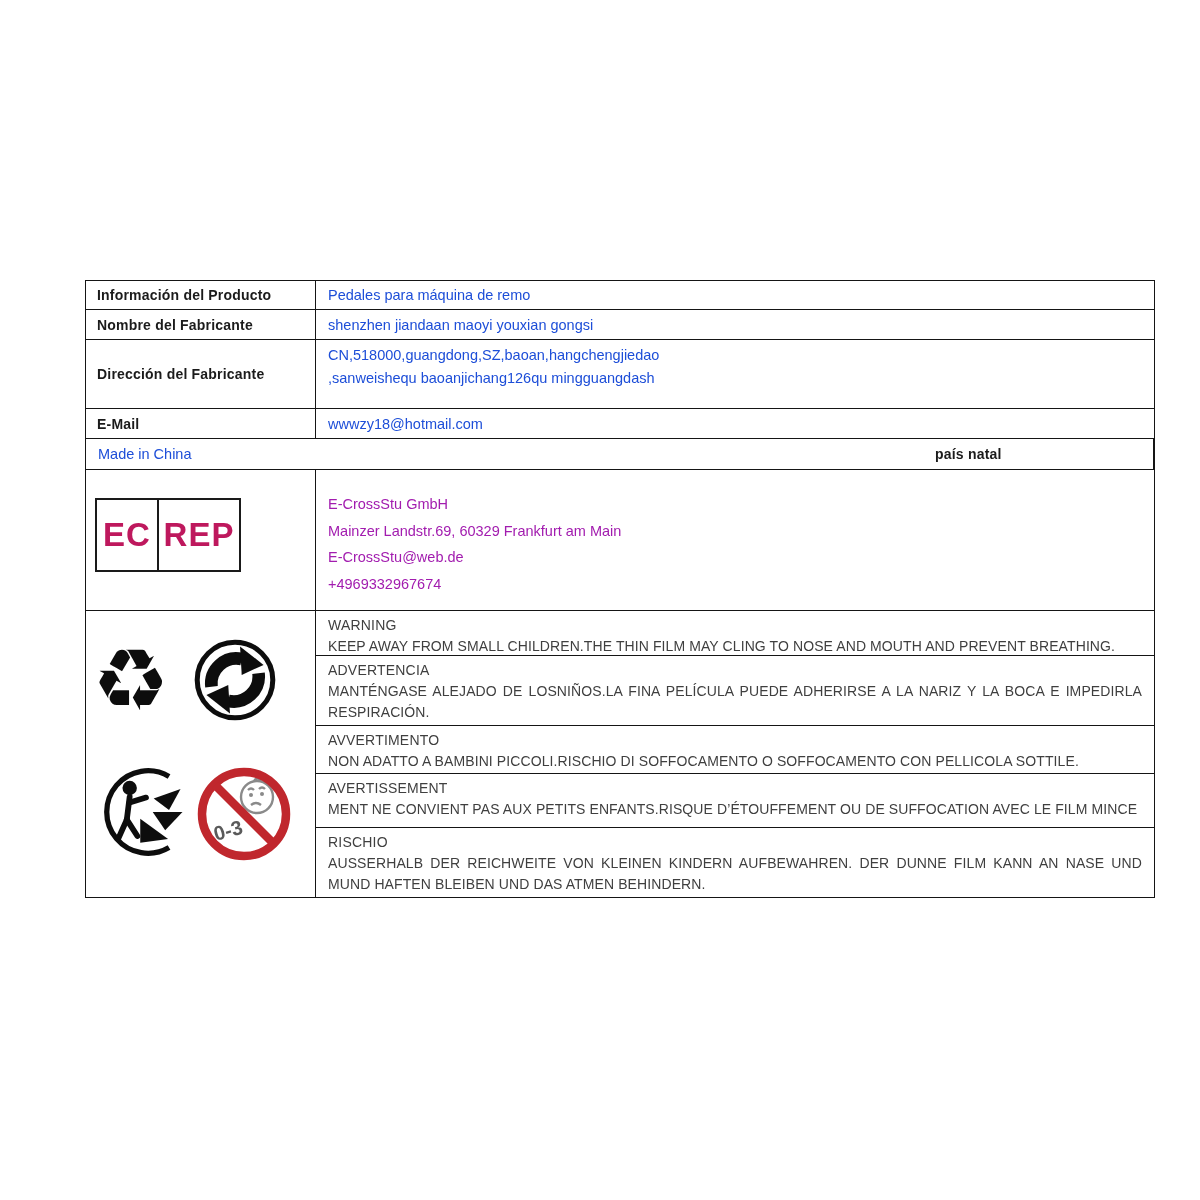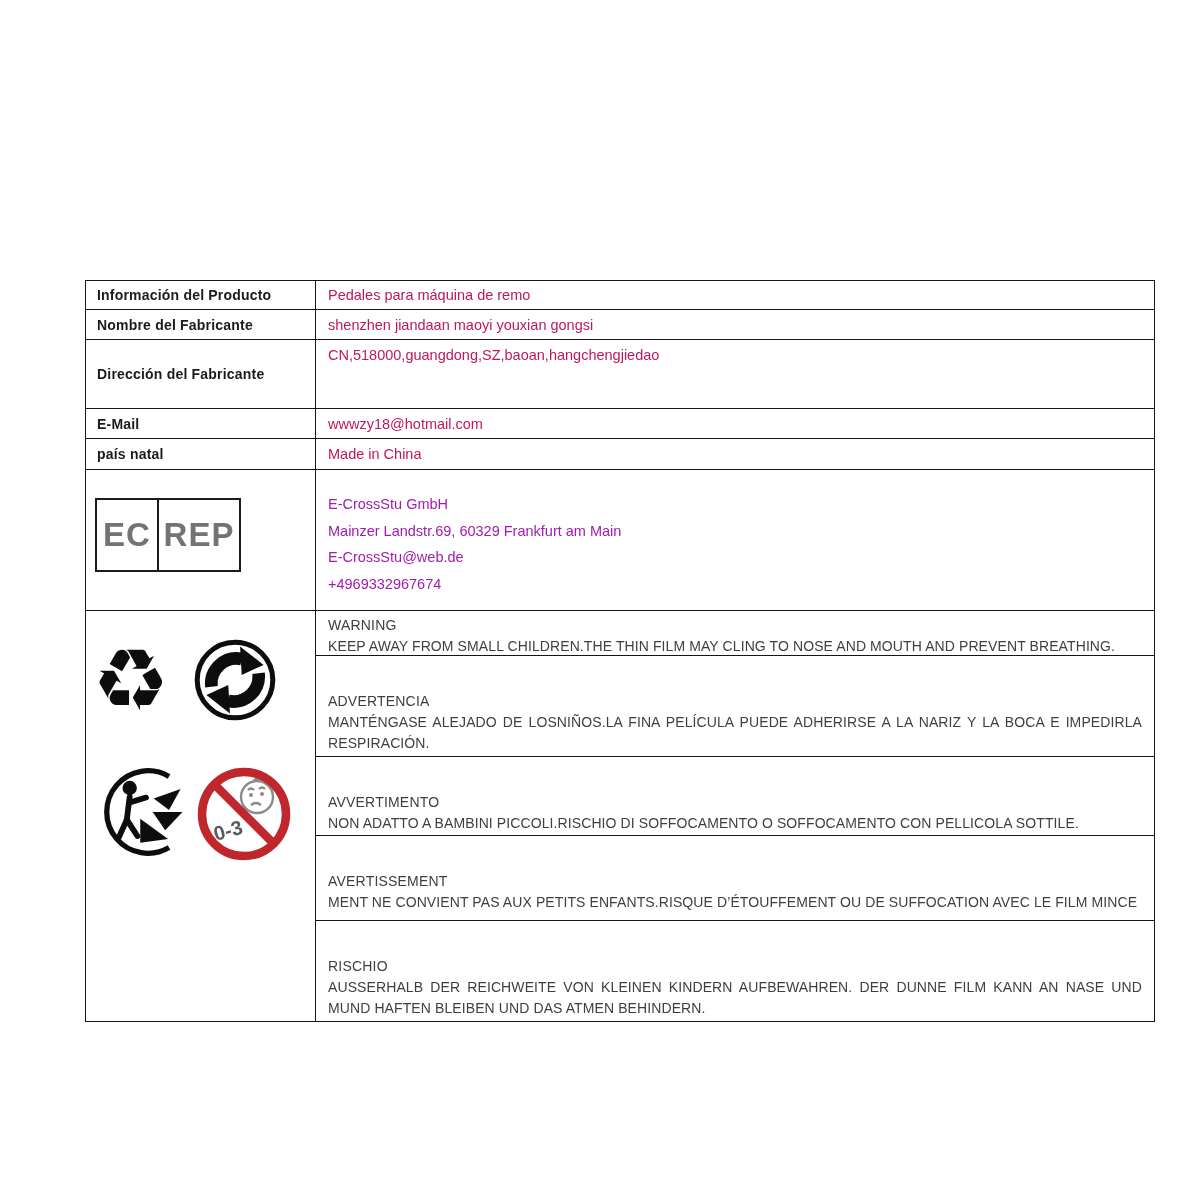--- a/index.html
+++ b/index.html
@@ -20,48 +20,48 @@
   .row{display:flex;box-sizing:border-box;border-bottom:1px solid #151515;}
   .row:last-child{border-bottom:none;}
   .cell{box-sizing:border-box;}
   .label-cell{
     width:230px;flex:0 0 230px;border-right:1px solid #151515;
     padding:0 11px;display:flex;align-items:center;
     font-size:14px;font-weight:bold;color:#1b1b1b;letter-spacing:.2px;
   }
   .value-cell{
     flex:1;padding:0 12px;display:flex;align-items:center;
-    font-size:14.5px;color:#be185d;
+    font-size:14.5px;color:#1d4ed8;
   }
   .value-cell.multiline{display:block;padding-top:4px;line-height:22.5px;}
 
   .r1{height:29px;} .r2{height:30px;} .r3{height:69px;}
   .r4{height:30px;} .r5{height:31px;} .r6{height:141px;}
 
   
   .ecrep-cell{display:block;padding:28px 0 0 9px;}
   .ecrep-box{
     width:146px;height:74px;border:2.5px solid #1a1a1a;box-sizing:border-box;
     display:flex;align-items:stretch;background:#fff;
   }
   .ecrep-box .half{
     display:flex;align-items:center;justify-content:center;
-    font-size:33px;color:#737373;letter-spacing:1px;
+    font-size:33px;color:#be185d;letter-spacing:1px;
   }
   .ecrep-box .half.ec{width:60px;border-right:2.5px solid #1a1a1a;}
   .ecrep-box .half.rep{flex:1;}
   .ecrep-text{display:block;padding:21px 12px 0;line-height:26.5px;font-size:14.5px;color:#a21caf;}
 
   
   .warn-section{display:flex;box-sizing:border-box;}
   .icons-cell{
     width:230px;flex:0 0 230px;border-right:1px solid #151515;
     position:relative;box-sizing:border-box;
   }
-  .warn-col{flex:1;display:flex;flex-direction:column;gap:31px;}
+  .warn-col{flex:1;display:flex;flex-direction:column;}
   .warn-row{
     box-sizing:border-box;border-bottom:1px solid #151515;
     padding:4px 12px 0;font-size:14px;line-height:21px;color:#3f3f3f;
   }
   .warn-row:last-child{border-bottom:none;}
   .w1{height:45px;} .w2{height:70px;} .w3{height:48px;} .w4{height:54px;} .w5{height:69px;}
   .warn-title{letter-spacing:.2px;}
   .warn-text{text-align:justify;letter-spacing:.1px;}
 
   
@@ -87,31 +87,32 @@
 
     <div class="row r2">
       <div class="cell label-cell">Nombre del Fabricante</div>
       <div class="cell value-cell">shenzhen jiandaan maoyi youxian gongsi</div>
     </div>
 
     <div class="row r3">
       <div class="cell label-cell">Dirección del Fabricante</div>
       <div class="cell value-cell multiline">
         <div>CN,518000,guangdong,SZ,baoan,hangchengjiedao</div>
+        <div>,sanweishequ baoanjichang126qu mingguangdash</div>
       </div>
     </div>
 
     <div class="row r4">
       <div class="cell label-cell">E-Mail</div>
       <div class="cell value-cell">wwwzy18@hotmail.com</div>
     </div>
 
     <div class="row r5">
+      <div class="cell value-cell">Made in China</div>
       <div class="cell label-cell">país natal</div>
-      <div class="cell value-cell">Made in China</div>
     </div>
 
     <div class="row r6">
       <div class="cell label-cell ecrep-cell">
         <div class="ecrep-box">
           <div class="half ec">EC</div>
           <div class="half rep">REP</div>
         </div>
       </div>
       <div class="cell ecrep-text">

